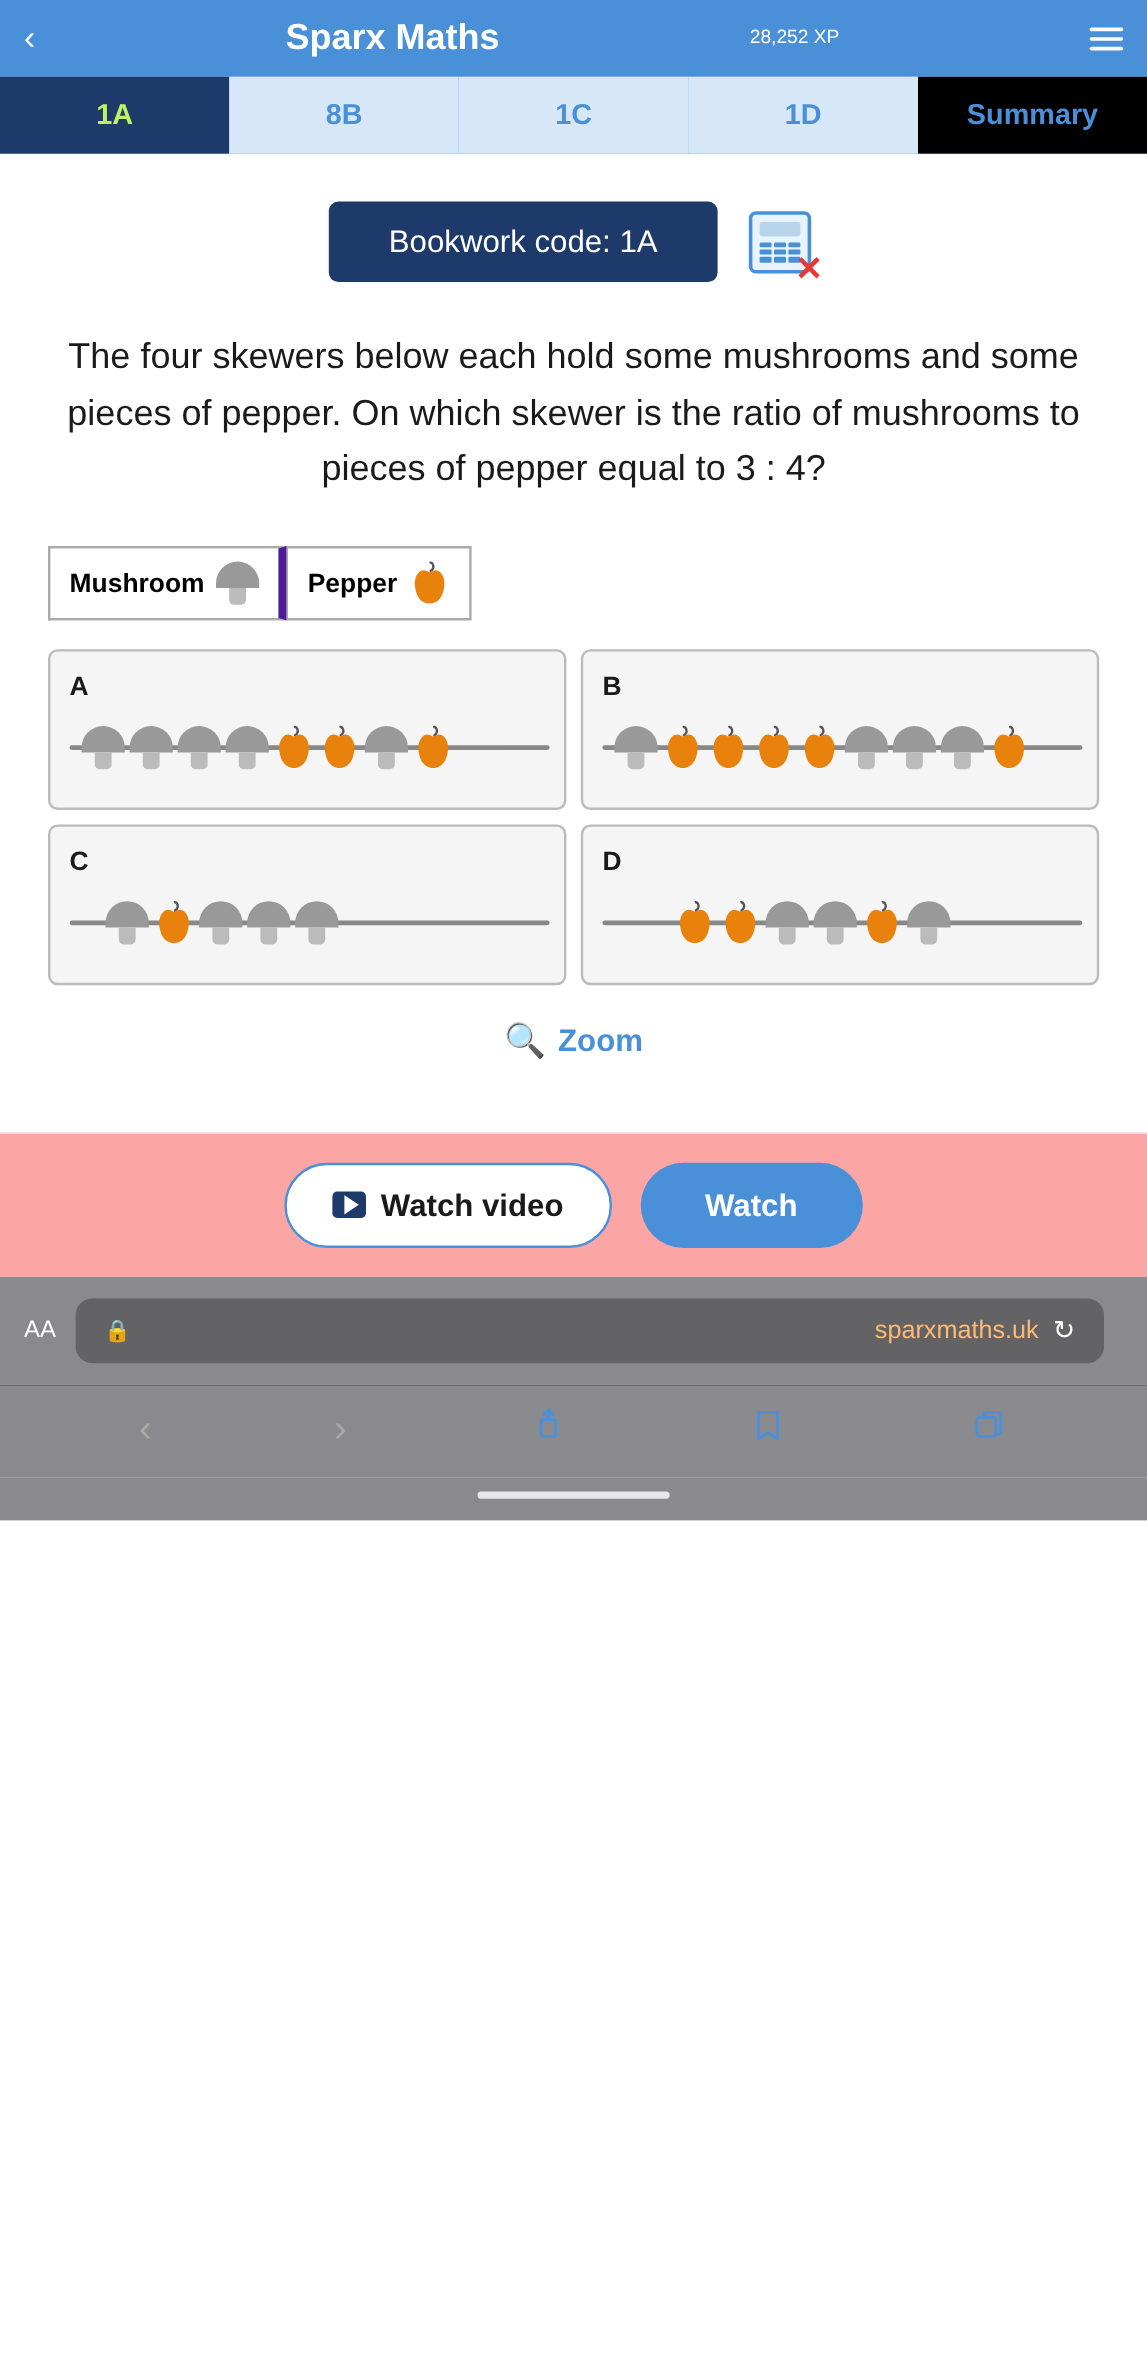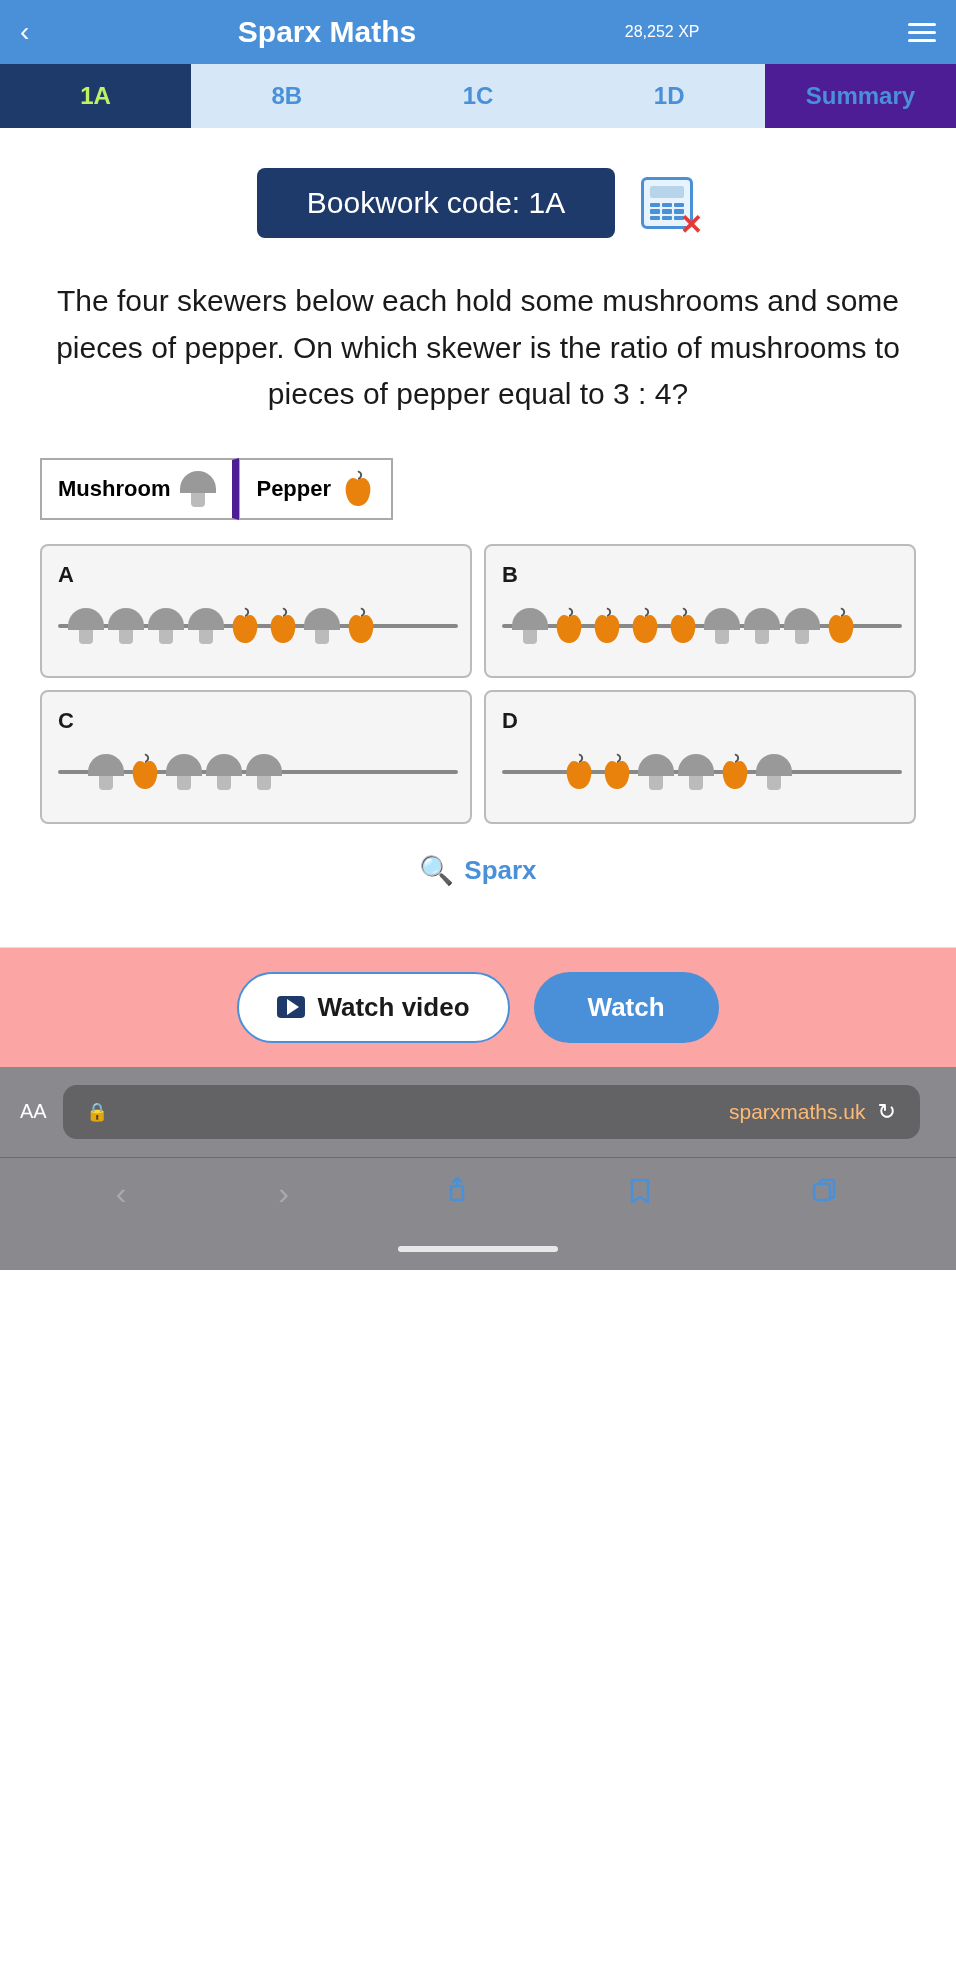--- a/index.html
+++ b/index.html
@@ -67,42 +67,42 @@
       font-weight: 600;
       cursor: pointer;
       color: #4a90d9;
       background: #d6e8f7;
     }
     .tab.active {
       background: #1e3a6b;
       color: #bef264;
     }
     .tab.summary {
-      background: #4c1d95;
+      background: #000000;
       color: #4a90d9;
       font-weight: 700;
     }
 
     
     .content {
       padding: 40px 40px 20px 40px;
     }
 
     
     .bookwork-row {
       display: flex;
       align-items: center;
       justify-content: center;
       gap: 20px;
       margin-bottom: 40px;
     }
     .bookwork-code {
       background: #1e3a6b;
       color: white;
-      font-size: 30px;
+      font-size: 26px;
       font-weight: 500;
       padding: 18px 50px;
       border-radius: 8px;
     }
     .calc-icon {
       width: 64px;
       height: 64px;
       position: relative;
       display: flex;
       align-items: center;
@@ -631,21 +631,21 @@
               <div class="mushroom-stem"></div>
             </div>
         </div>
       </div>
     </div>
 
   </div>
 
   <div class="zoom-row">
     <span class="zoom-icon">🔍</span>
-    <span>Sparx</span>
+    <span>Zoom</span>
   </div>
 
 </div>
 
 <div class="bottom-bar">
   <button class="btn-watch">
     <div class="video-icon"></div>
     <span>Watch video</span>
   </button>
   <button class="btn-answer">

